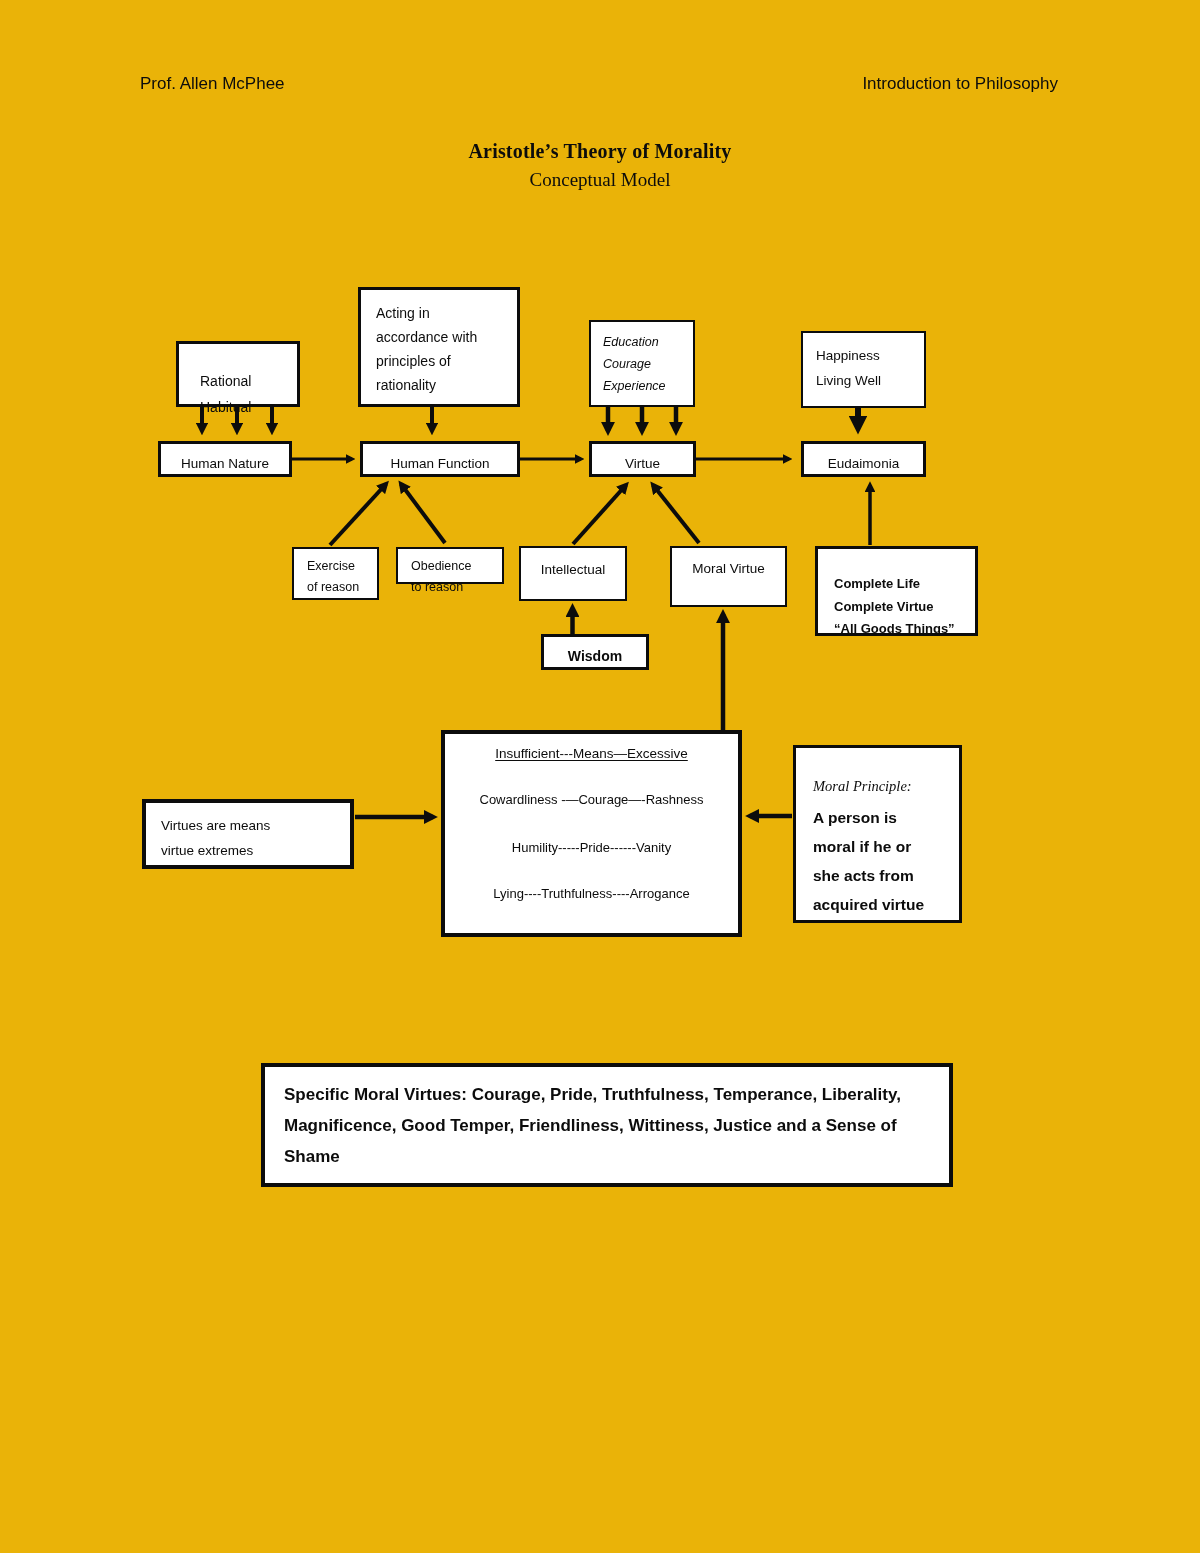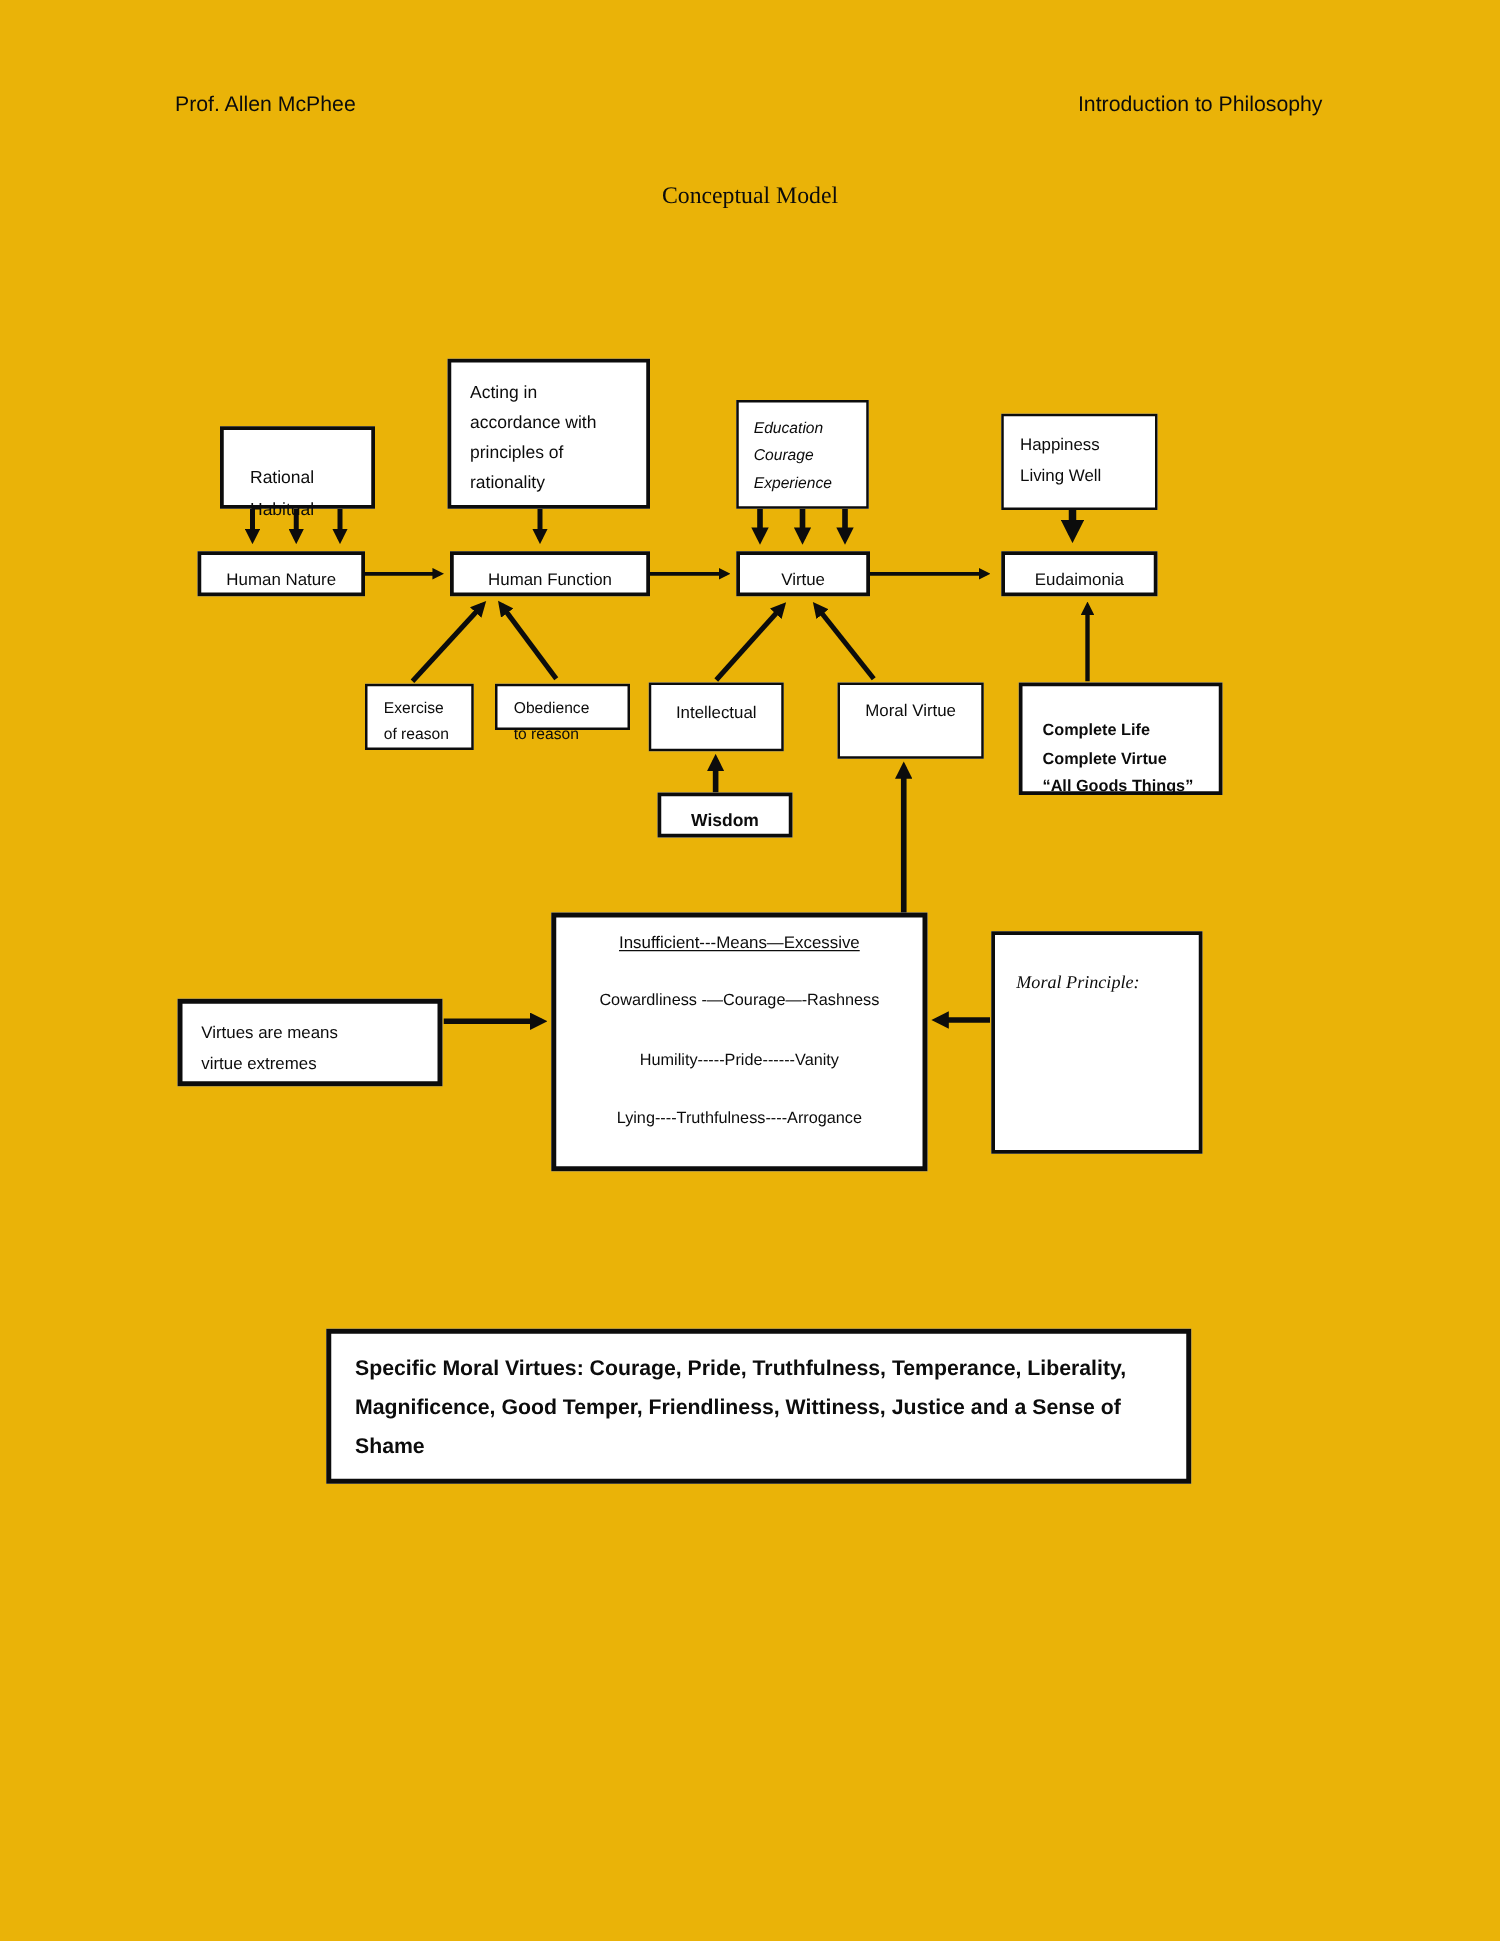--- a/index.html
+++ b/index.html
@@ -33,20 +33,21 @@
 <body>
 
 <div class="page">
 
   <div class="hdr">
     <div>Prof. Allen McPhee</div>
     <div>Introduction to Philosophy</div>
   </div>
 
   <div class="title-wrap">
+    <div class="title-main">Aristotle’s Theory of Morality</div>
     <div class="title-sub">Conceptual Model</div>
   </div>
 
   <svg class="arrows" width="1200" height="1553" viewBox="0 0 1200 1553">
     <defs>
       <marker id="ah" viewBox="0 0 10 10" refX="6.5" refY="5" markerWidth="3.1" markerHeight="3.1" orient="auto">
         <path d="M0 0 L10 5 L0 10 z" fill="#0c0c0c"></path>
       </marker>
     </defs>
 
@@ -132,37 +133,38 @@
   </div>
   <div class="box b2 ctop" style="left:670px;top:546px;width:117px;height:61px;padding-top:11px;font-size:13.5px;">
     <span>Moral Virtue</span>
   </div>
   <div class="box bold" style="left:815px;top:546px;width:163px;height:90px;padding:24px 0 0 16px;font-size:13px;line-height:22.5px;">
     <span>Complete Life</span>
     <span>Complete Virtue</span>
     <span>“All Goods Things”</span>
   </div>
 
-  <div class="box center bold" style="left:526px;top:634px;width:108px;height:36px;font-size:14px;">
+  <div class="box center bold" style="left:541px;top:634px;width:108px;height:36px;font-size:14px;">
     <span>Wisdom</span>
   </div>
 
   <div class="box b4" style="left:441px;top:730px;width:301px;height:207px;">
     <div class="means-row u" style="margin-top:10px;font-size:13.5px;">Insufficient---Means—Excessive</div>
     <div class="means-row" style="margin-top:26px;">Cowardliness -—Courage—-Rashness</div>
     <div class="means-row" style="margin-top:28px;">Humility-----Pride------Vanity</div>
     <div class="means-row" style="margin-top:27px;">Lying----Truthfulness----Arrogance</div>
   </div>
 
   <div class="box b4" style="left:142px;top:799px;width:212px;height:70px;padding:10px 0 0 15px;font-size:13.5px;line-height:25px;">
     <span>Virtues are means</span>
     <span>virtue extremes</span>
   </div>
 
   <div class="box" style="left:793px;top:745px;width:169px;height:178px;padding:28px 0 0 17px;">
     <div class="mp-head">Moral Principle:</div>
+    <div class="mp-body">A person is moral if he or she acts from acquired virtue</div>
   </div>
 
   <div class="box b4 bold" style="left:261px;top:1063px;width:692px;height:124px;padding:12px 18px 0 19px;font-size:17px;line-height:31px;">
     <span>Specific Moral Virtues: Courage, Pride, Truthfulness, Temperance, Liberality, Magnificence, Good Temper, Friendliness, Wittiness, Justice and a Sense of Shame</span>
   </div>
 
 </div>
 
 </body></html>

